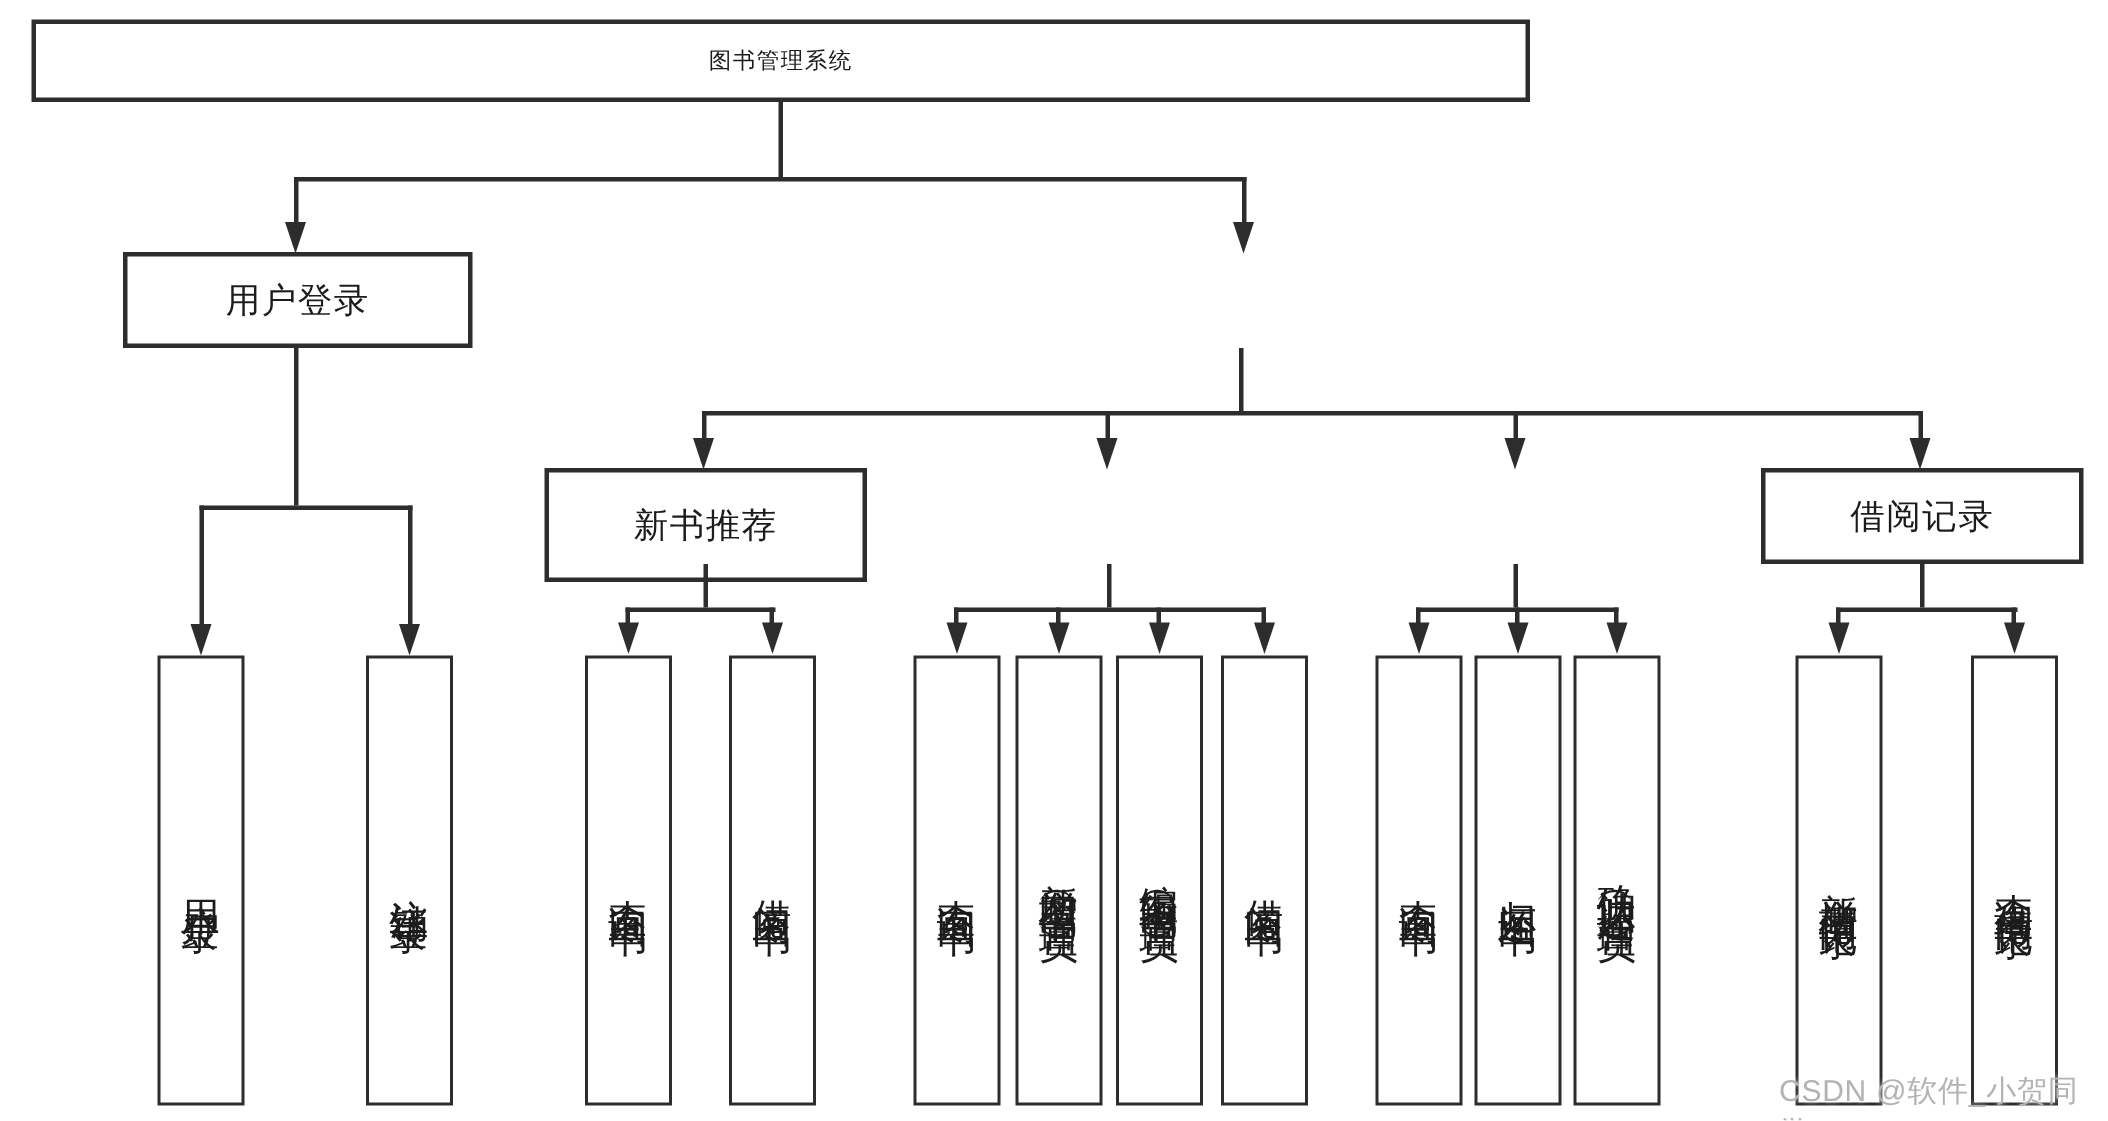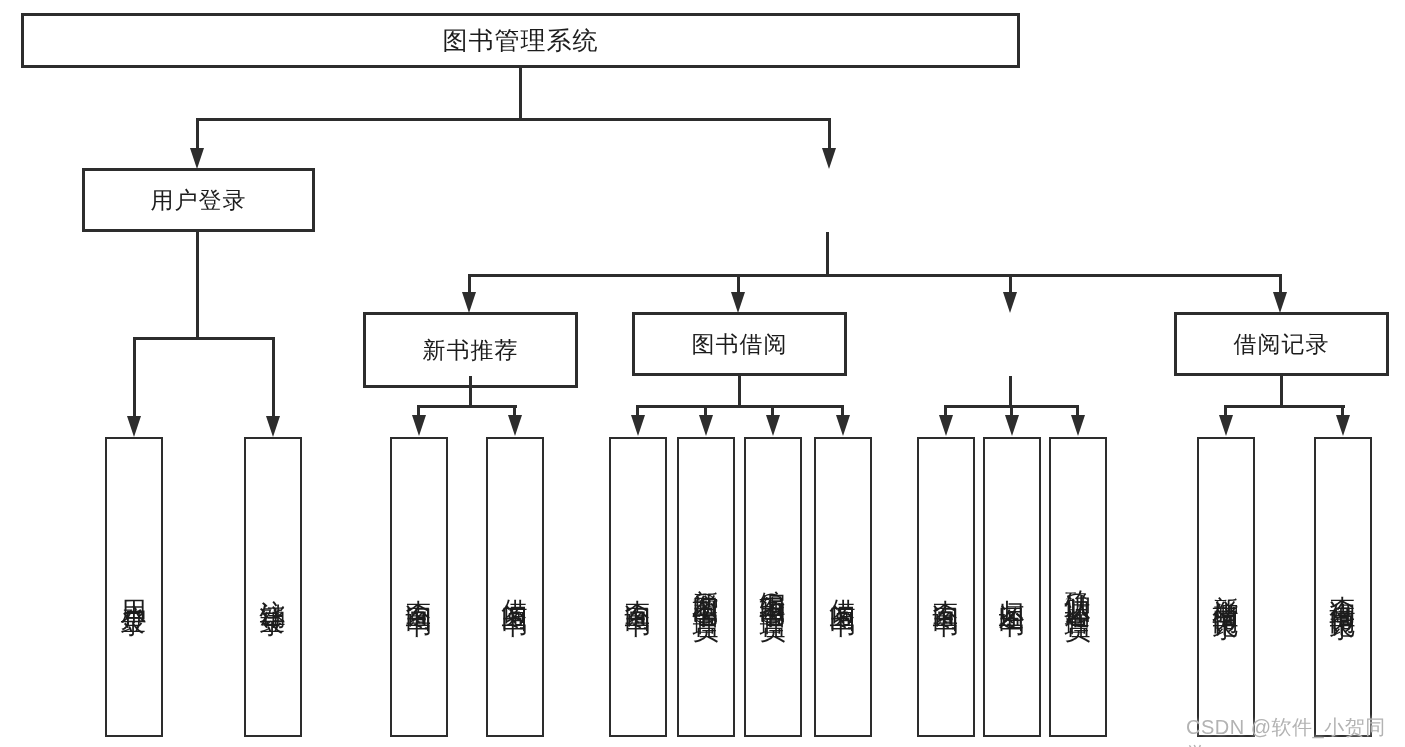--- a/index.html
+++ b/index.html
@@ -5,21 +5,21 @@
   html,body{margin:0;padding:0;background:#ffffff;}
   .canvas{
     position:relative;width:1405px;height:747px;background:#ffffff;overflow:hidden;
     font-family:"Liberation Sans","DejaVu Sans",sans-serif;color:#1c1c1c;
   }
   .box{
     position:absolute;box-sizing:border-box;border:3px solid #2d2d2d;background:#ffffff;
     display:flex;align-items:center;justify-content:center;
     font-size:23px;letter-spacing:1px;color:#1c1c1c;
   }
-  .root{font-size:25px;}
+  .root{font-size:15px;}
   .tall{border-width:2.5px;}
   .vt{
     writing-mode:vertical-lr;text-orientation:mixed;
     font-size:26px;letter-spacing:4px;line-height:1;white-space:nowrap;
   }
   .vl{position:absolute;width:3px;background:#2d2d2d;}
   .hl{position:absolute;height:3px;background:#2d2d2d;}
   .arrow{
     position:absolute;width:0;height:0;
     border-left:7px solid transparent;border-right:7px solid transparent;
@@ -59,21 +59,20 @@
   <div class="vl" style="left:468px;top:274px;height:20px;"></div>
   <div class="arrow" style="left:462px;top:292px;"></div>
   <div class="vl" style="left:737px;top:274px;height:20px;"></div>
   <div class="arrow" style="left:731px;top:292px;"></div>
   <div class="vl" style="left:1009px;top:274px;height:20px;"></div>
   <div class="arrow" style="left:1003px;top:292px;"></div>
   <div class="vl" style="left:1279px;top:274px;height:20px;"></div>
   <div class="arrow" style="left:1273px;top:292px;"></div>
 
   <div class="box" style="left:363px;top:312px;width:215px;height:76px;">新书推荐</div>
-  <div class="box" style="left:632px;top:312px;width:215px;height:64px;">图书借阅</div>
   <div class="box" style="left:1174px;top:312px;width:215px;height:64px;">借阅记录</div>
 
   <div class="vl" style="left:469px;top:376px;height:29px;"></div>
   <div class="hl" style="left:417px;top:405px;width:100px;"></div>
   <div class="vl" style="left:417px;top:405px;height:12px;"></div>
   <div class="arrow" style="left:412px;top:415px;"></div>
   <div class="vl" style="left:513px;top:405px;height:12px;"></div>
   <div class="arrow" style="left:508px;top:415px;"></div>
 
   <div class="vl" style="left:738px;top:376px;height:29px;"></div>

